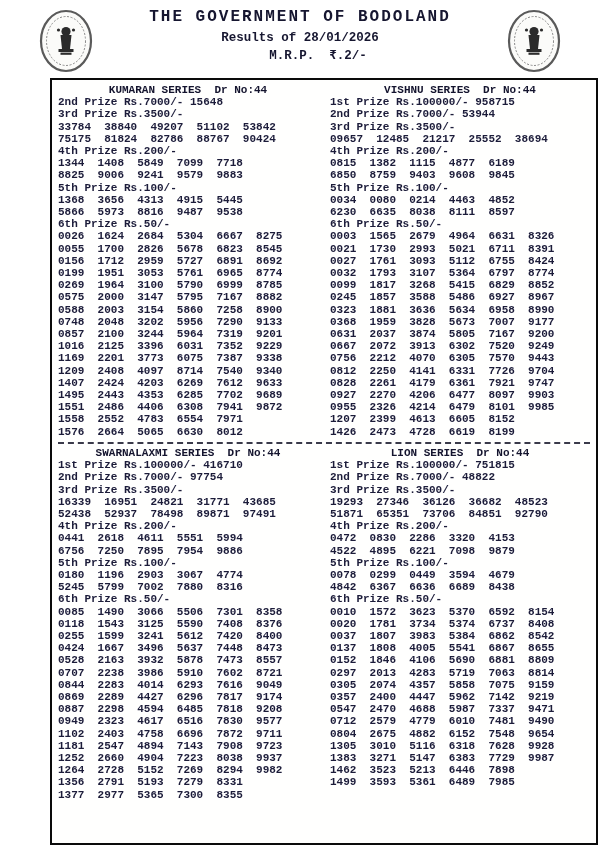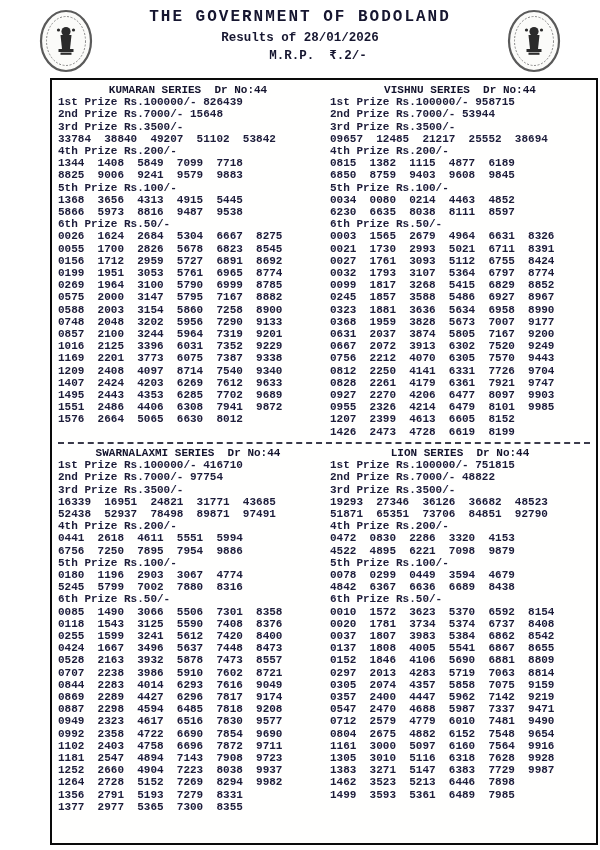--- a/index.html
+++ b/index.html
@@ -80,24 +80,24 @@
       <circle cx="20.5" cy="21" r="1.6" fill="#2b2b2b"></circle>
       <circle cx="35.5" cy="21" r="1.6" fill="#2b2b2b"></circle>
     </svg>
   </div>
 </div>
 
 <div class="results-box">
   <div class="half">
     <div class="series-col">
         <div class="line series-header">KUMARAN SERIES  Dr No:44</div>
-        <div class="line">1st Prize Rs.100000/- 826439</div>
         <div class="line">2nd Prize Rs.7000/- 15648</div>
         <div class="line">3rd Prize Rs.3500/-</div>
         <div class="line">33784  38840  49207  51102  53842</div>
+        <div class="line">75175  81824  82786  88767  90424</div>
         <div class="line">4th Prize Rs.200/-</div>
         <div class="line">1344  1408  5849  7099  7718</div>
         <div class="line">8825  9006  9241  9579  9883</div>
         <div class="line">5th Prize Rs.100/-</div>
         <div class="line">1368  3656  4313  4915  5445</div>
         <div class="line">5866  5973  8816  9487  9538</div>
         <div class="line">6th Prize Rs.50/-</div>
         <div class="line">0026  1624  2684  5304  6667  8275</div>
         <div class="line">0055  1700  2826  5678  6823  8545</div>
         <div class="line">0156  1712  2959  5727  6891  8692</div>
@@ -106,20 +106,21 @@
         <div class="line">0575  2000  3147  5795  7167  8882</div>
         <div class="line">0588  2003  3154  5860  7258  8900</div>
         <div class="line">0748  2048  3202  5956  7290  9133</div>
         <div class="line">0857  2100  3244  5964  7319  9201</div>
         <div class="line">1016  2125  3396  6031  7352  9229</div>
         <div class="line">1169  2201  3773  6075  7387  9338</div>
         <div class="line">1209  2408  4097  8714  7540  9340</div>
         <div class="line">1407  2424  4203  6269  7612  9633</div>
         <div class="line">1495  2443  4353  6285  7702  9689</div>
         <div class="line">1551  2486  4406  6308  7941  9872</div>
+        <div class="line">1558  2552  4783  6554  7971</div>
         <div class="line">1576  2664  5065  6630  8012</div>
       </div>
     <div class="series-col">
         <div class="line series-header">VISHNU SERIES  Dr No:44</div>
         <div class="line">1st Prize Rs.100000/- 958715</div>
         <div class="line">2nd Prize Rs.7000/- 53944</div>
         <div class="line">3rd Prize Rs.3500/-</div>
         <div class="line">09657  12485  21217  25552  38694</div>
         <div class="line">4th Prize Rs.200/-</div>
         <div class="line">0815  1382  1115  4877  6189</div>
@@ -166,21 +167,20 @@
         <div class="line">0085  1490  3066  5506  7301  8358</div>
         <div class="line">0118  1543  3125  5590  7408  8376</div>
         <div class="line">0255  1599  3241  5612  7420  8400</div>
         <div class="line">0424  1667  3496  5637  7448  8473</div>
         <div class="line">0528  2163  3932  5878  7473  8557</div>
         <div class="line">0707  2238  3986  5910  7602  8721</div>
         <div class="line">0844  2283  4014  6293  7616  9049</div>
         <div class="line">0869  2289  4427  6296  7817  9174</div>
         <div class="line">0887  2298  4594  6485  7818  9208</div>
         <div class="line">0949  2323  4617  6516  7830  9577</div>
-        <div class="line">0992  2358  4722  6690  7854  9690</div>
         <div class="line">1102  2403  4758  6696  7872  9711</div>
         <div class="line">1181  2547  4894  7143  7908  9723</div>
         <div class="line">1252  2660  4904  7223  8038  9937</div>
         <div class="line">1264  2728  5152  7269  8294  9982</div>
         <div class="line">1356  2791  5193  7279  8331</div>
         <div class="line">1377  2977  5365  7300  8355</div>
       </div>
     <div class="series-col">
         <div class="line series-header">LION SERIES  Dr No:44</div>
         <div class="line">1st Prize Rs.100000/- 751815</div>
@@ -199,20 +199,19 @@
         <div class="line">0020  1781  3734  5374  6737  8408</div>
         <div class="line">0037  1807  3983  5384  6862  8542</div>
         <div class="line">0137  1808  4005  5541  6867  8655</div>
         <div class="line">0152  1846  4106  5690  6881  8809</div>
         <div class="line">0297  2013  4283  5719  7063  8814</div>
         <div class="line">0305  2074  4357  5858  7075  9159</div>
         <div class="line">0357  2400  4447  5962  7142  9219</div>
         <div class="line">0547  2470  4688  5987  7337  9471</div>
         <div class="line">0712  2579  4779  6010  7481  9490</div>
         <div class="line">0804  2675  4882  6152  7548  9654</div>
-        <div class="line">1161  3000  5097  6160  7564  9916</div>
         <div class="line">1305  3010  5116  6318  7628  9928</div>
         <div class="line">1383  3271  5147  6383  7729  9987</div>
         <div class="line">1462  3523  5213  6446  7898</div>
         <div class="line">1499  3593  5361  6489  7985</div>
       </div>
   </div>
 </div>
 
 </body></html>

